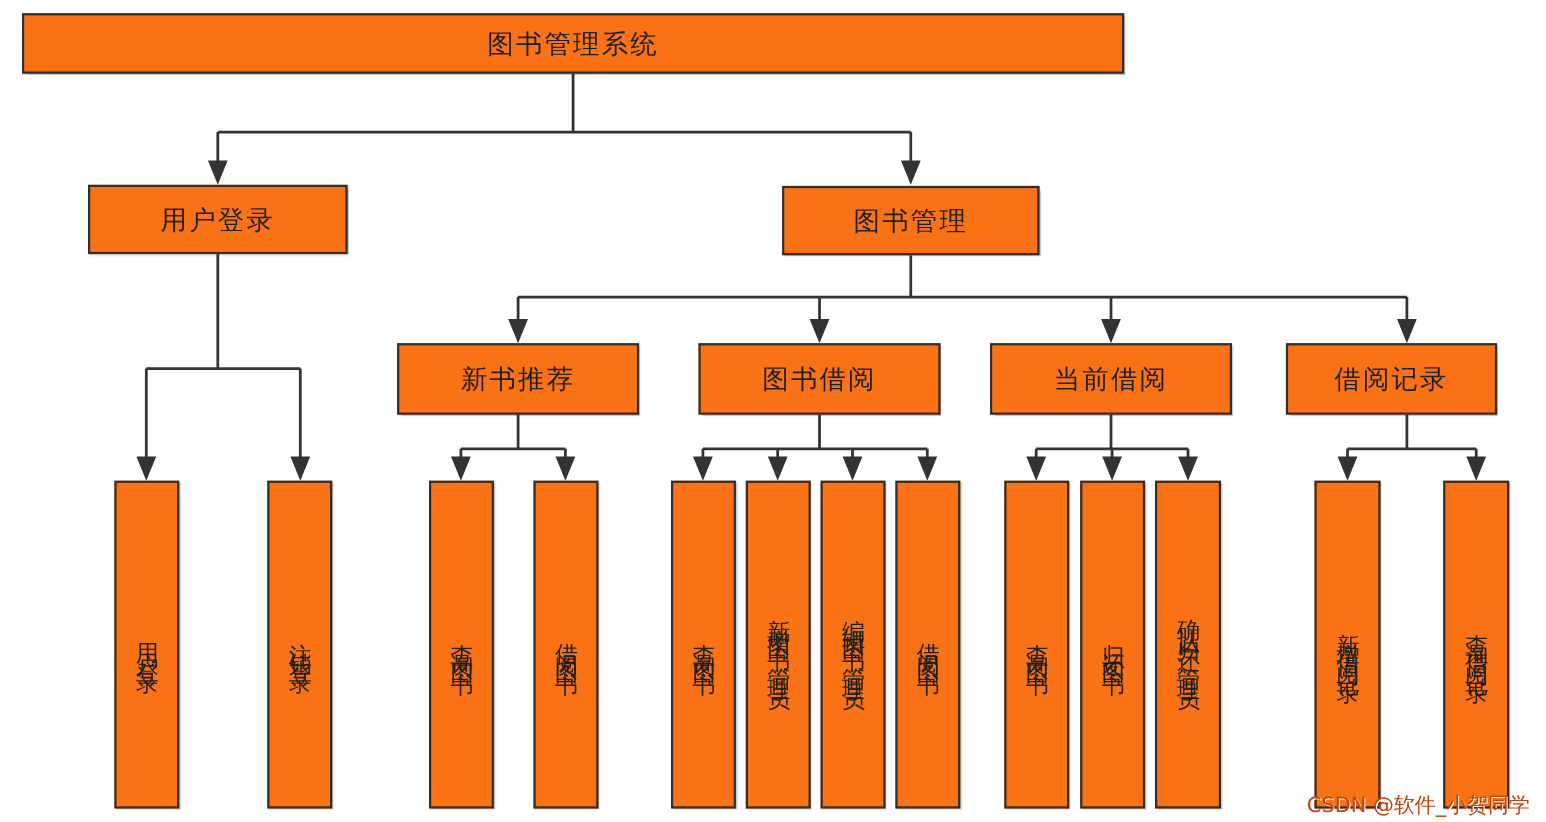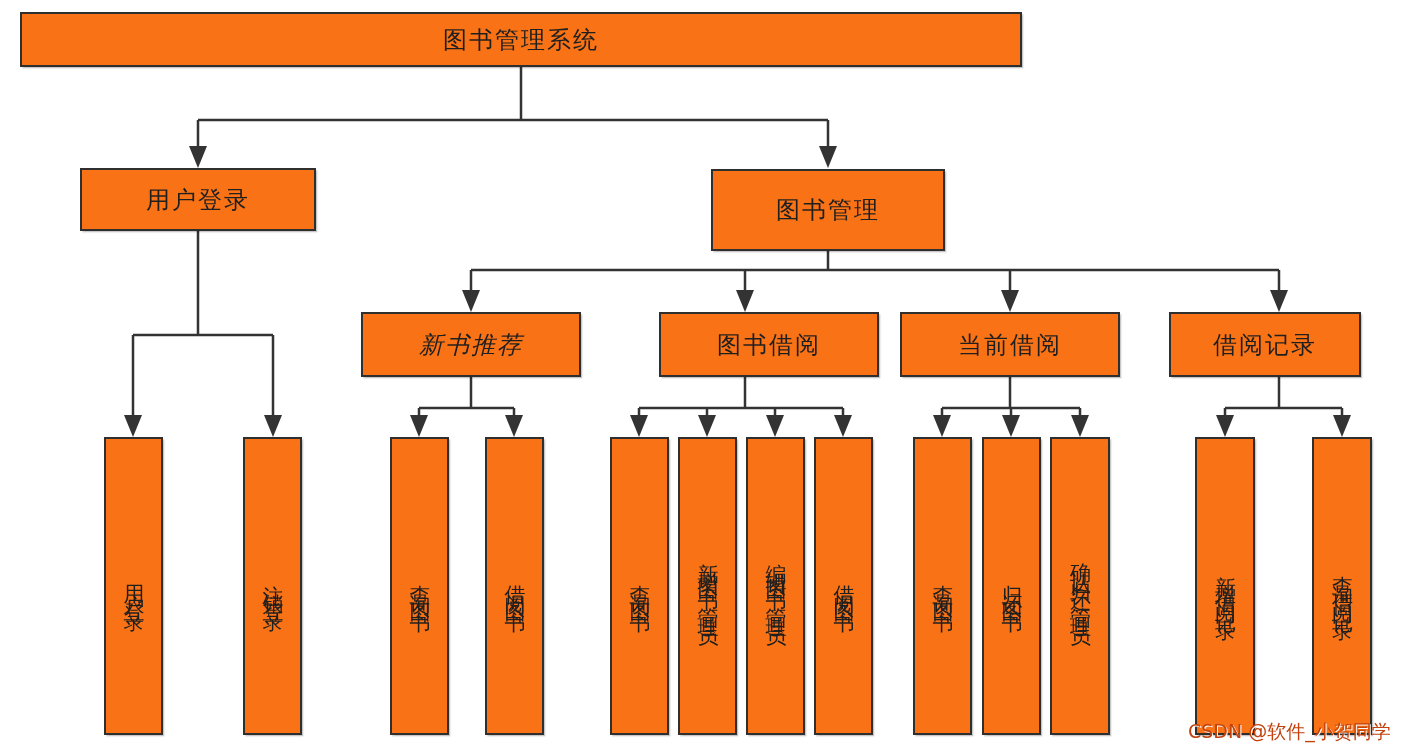--- a/index.html
+++ b/index.html
@@ -107,28 +107,28 @@
     </g>
   </svg>
 
   <div class="node hbox" style="left:20px; top:12px; width:1002px; height:55px;">
     <span>图书管理系统</span>
   </div>
 
   <div class="node hbox" style="left:80px; top:168px; width:236px; height:63px;">
     <span>用户登录</span>
   </div>
-  <div class="node hbox" style="left:711px; top:169px; width:234px; height:82px;">
+  <div class="node hbox" style="left:711px; top:169px; width:234px; height:63px;">
     <span>图书管理</span>
   </div>
 
-  <div class="node hbox" style="left:361px; top:312px; width:220px; height:65px;font-style:italic;">
+  <div class="node hbox" style="left:361px; top:312px; width:220px; height:65px;">
     <span>新书推荐</span>
   </div>
-  <div class="node hbox" style="left:659px; top:312px; width:220px; height:65px;">
+  <div class="node hbox" style="left:635px; top:312px; width:220px; height:65px;">
     <span>图书借阅</span>
   </div>
   <div class="node hbox" style="left:900px; top:312px; width:220px; height:65px;">
     <span>当前借阅</span>
   </div>
   <div class="node hbox" style="left:1169px; top:312px; width:192px; height:65px;">
     <span>借阅记录</span>
   </div>
 
   <div class="node vbox" style="left:104px; top:437px; width:59px; height:298px;">

